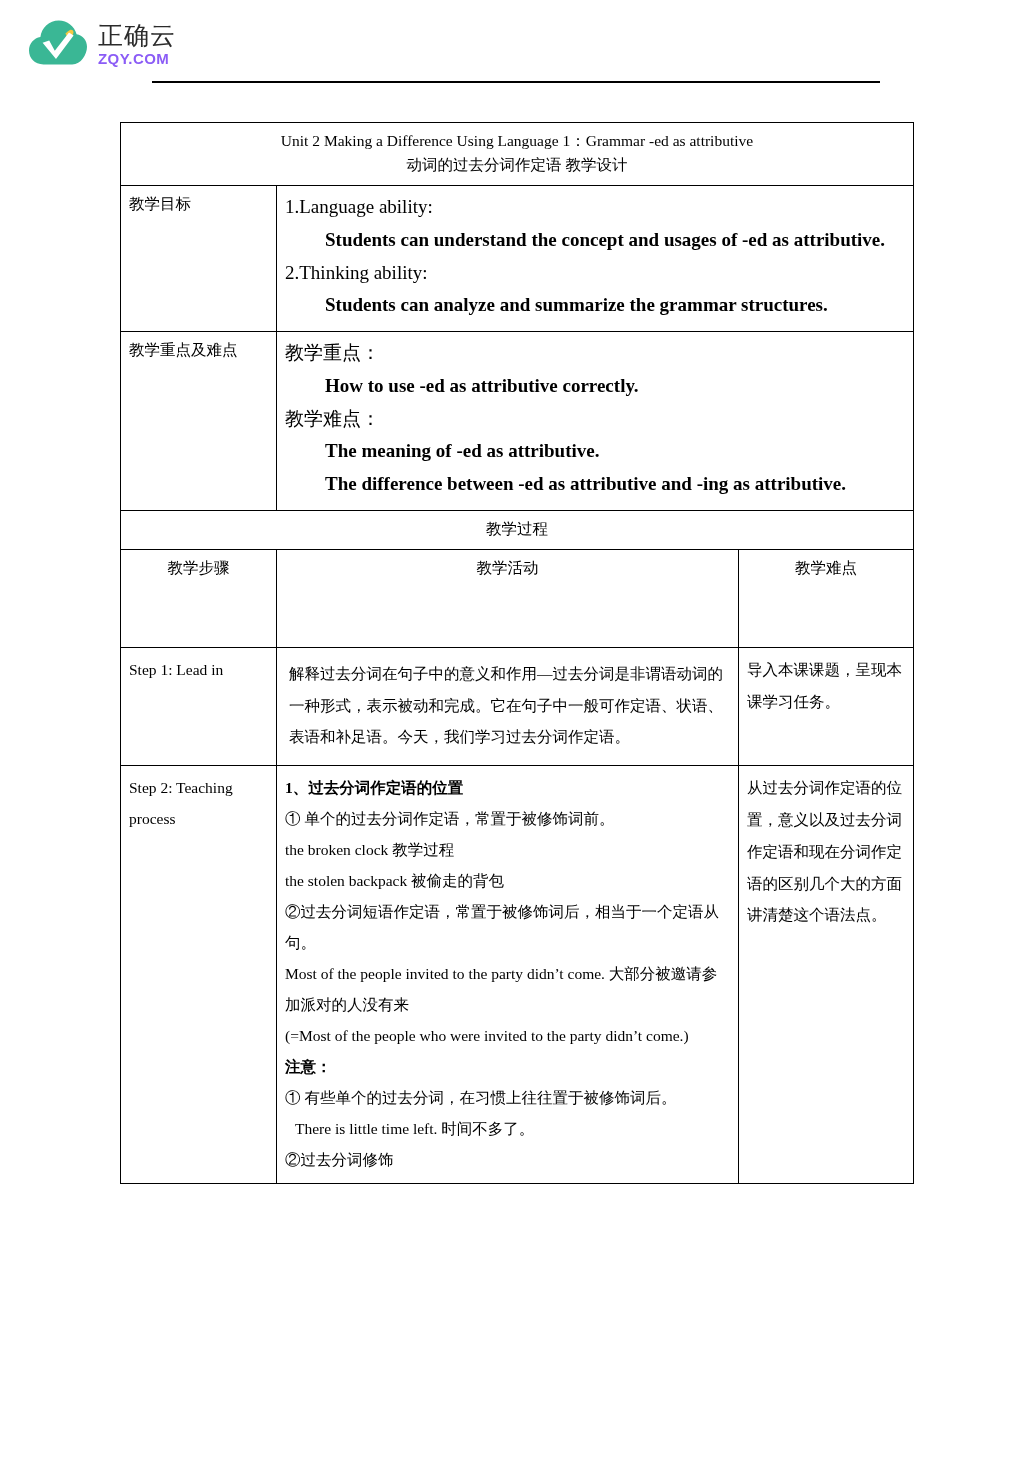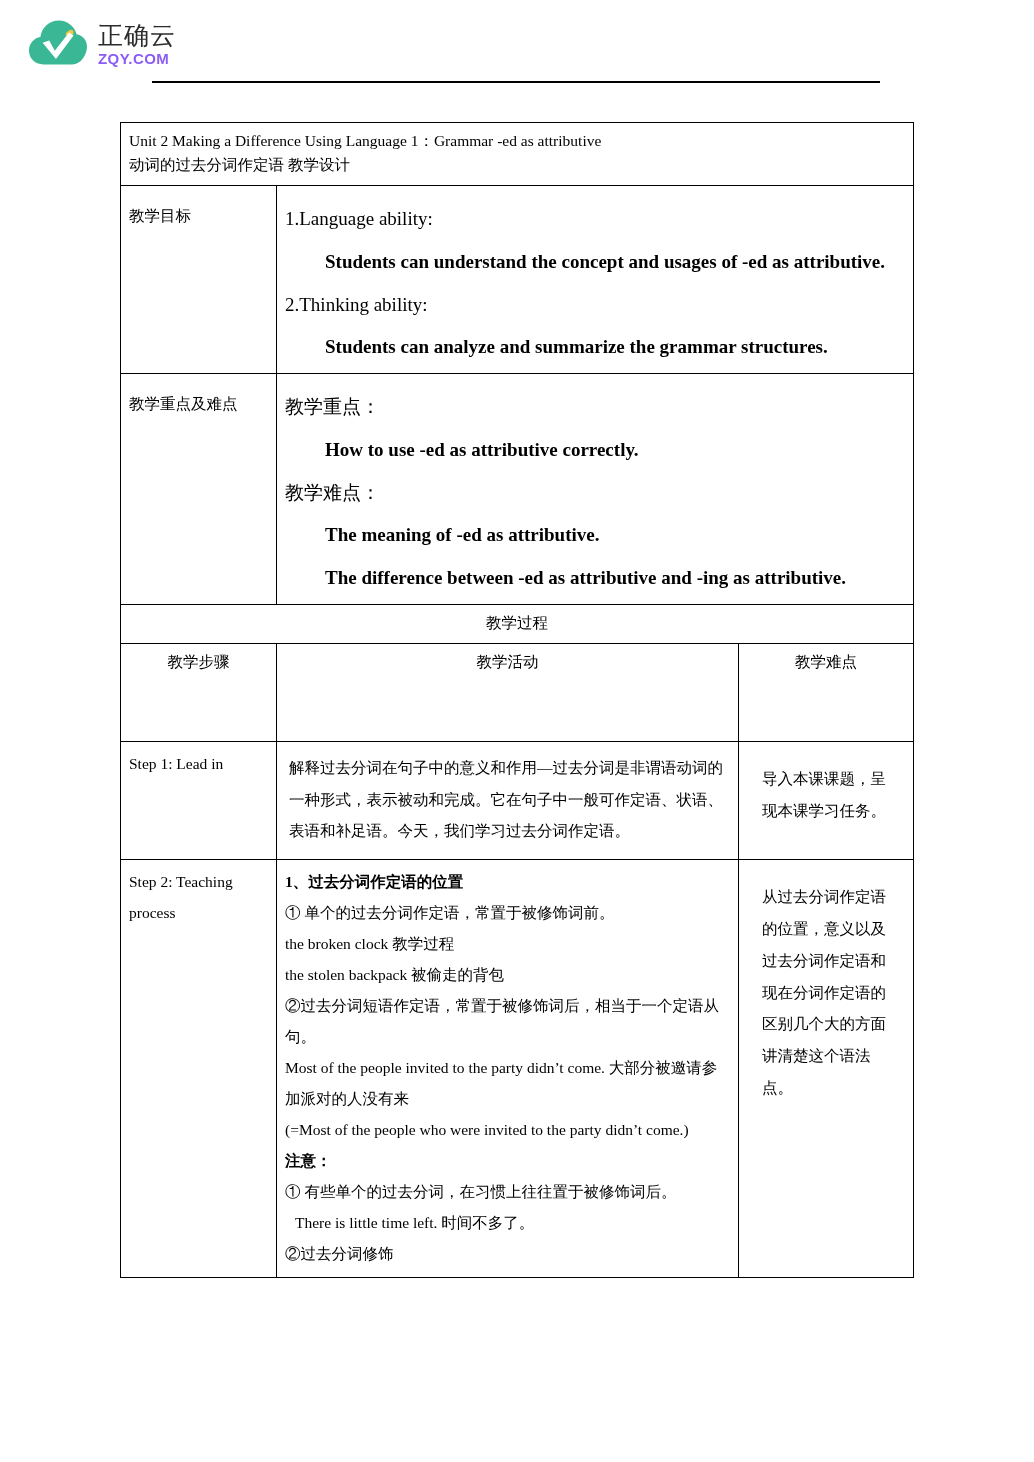--- a/index.html
+++ b/index.html
@@ -84,31 +84,31 @@
     padding: 6px 8px 8px 8px;
     font-size: 15.5px;
     line-height: 1.55;
   }
   .col-step   { width: 156px; }
   .col-act    { width: 462px; }
   .col-intent { width: 175px; }
 
   
   .title-cell {
-    text-align: left;
+    text-align: center;
     font-size: 20.5px;
     line-height: 1.62;
     padding: 12px 6px 14px 6px;
     vertical-align: middle;
   }
   .title-line-1 { white-space: nowrap; }
   .title-line-2 { }
 
   
-  .p { margin: 12px 0 2px 0; }
+  .p { margin: 0 0 2px 0; }
   .p.en { font-size: 19px; line-height: 1.62; }
   .p.indent { padding-left: 40px; font-weight: bold; }
   .p.indent-sm { padding-left: 10px; }
   .p.bold { font-weight: bold; }
   .p.cn { line-height: 1.95; }
 
   .label-cell { padding-top: 7px; }
 
   
   .banner-cell {
@@ -120,21 +120,21 @@
   
   .head-cell {
     text-align: center;
     vertical-align: middle;
     height: 98px;
     font-size: 15.5px;
   }
 
   
   .cjk-body .p { line-height: 2.05; margin: 4px; }
-  .intent-cell .p { line-height: 2.05; margin: 15px; }
+  .intent-cell .p { line-height: 2.05; margin: 0; }
 
   .step2-cell .p { line-height: 2.0; margin: 0; }
 
   .step-label .p { line-height: 2.0; margin: 0; }
 </style>
 </head>
 <body>
 
 <div class="page-header">
   <div class="logo-block">

